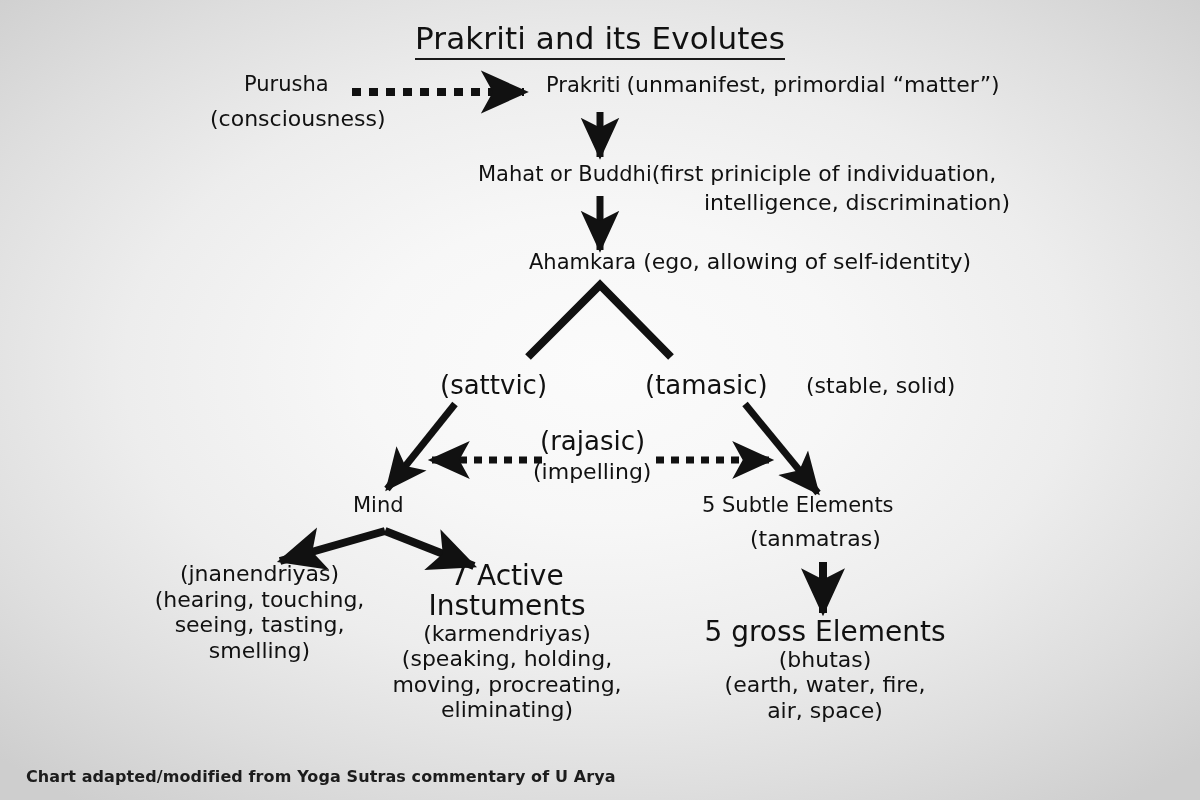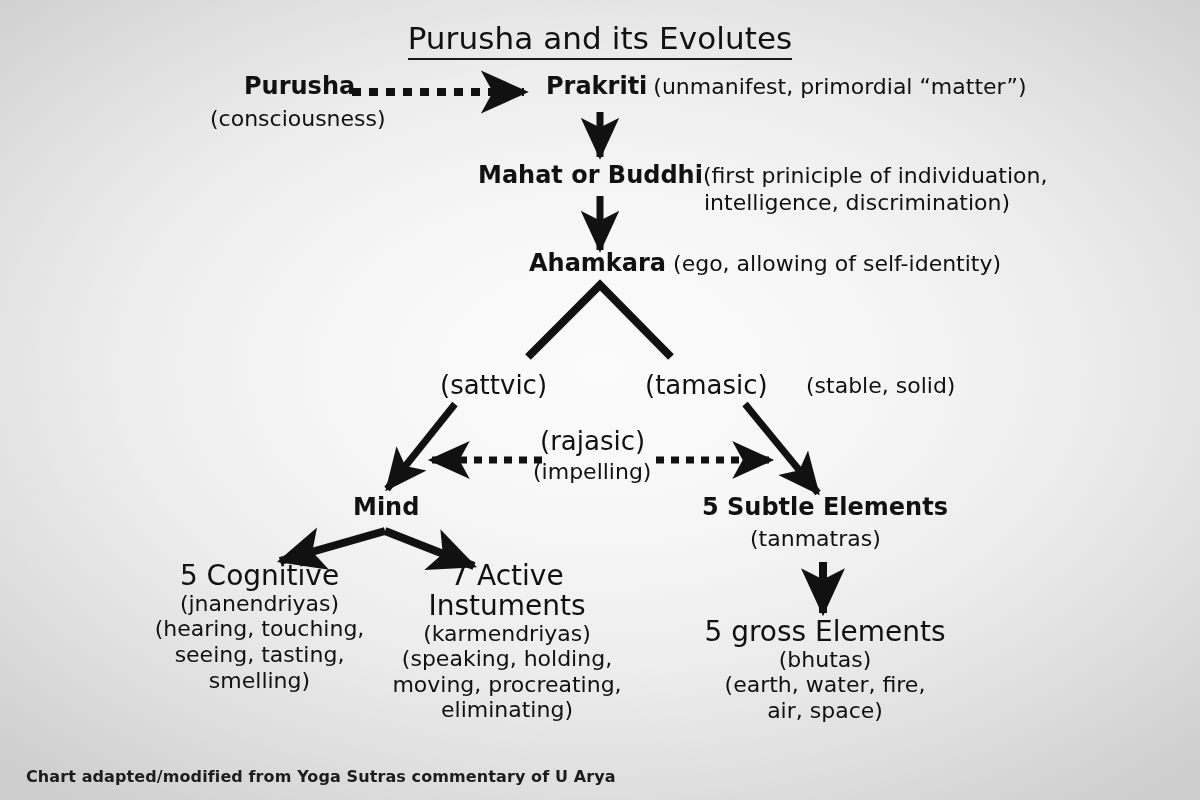--- a/index.html
+++ b/index.html
@@ -31,22 +31,22 @@
     top: 0;
     width: 1200px;
     height: 800px;
   }
   .node {
     position: absolute;
     white-space: nowrap;
     line-height: 1.04;
   }
   .big {
-    font-size: 24px;
-    font-weight: 700;
+    font-size: 21px;
+    font-weight: 400;
   }
   .small {
     font-size: 22px;
     font-weight: 400;
   }
   .mid {
     font-size: 26px;
     font-weight: 400;
   }
   .ctr { text-align: center; }
@@ -145,21 +145,21 @@
 
     <line x1="656" y1="460" x2="770" y2="460" stroke="#111111" stroke-width="7" stroke-linecap="butt" stroke-dasharray="8,7" marker-end="url(#ahd)"></line>
 
     <line x1="385" y1="531" x2="280" y2="561" stroke="#111111" stroke-width="8" marker-end="url(#ah)"></line>
     <line x1="385" y1="531" x2="474" y2="566" stroke="#111111" stroke-width="8" marker-end="url(#ah)"></line>
 
     <line x1="823" y1="562" x2="823" y2="613" stroke="#111111" stroke-width="8" marker-end="url(#ah)"></line>
   </svg>
 
   <div id="title">
-    <span>Purusha and its Evolutes</span>
+    <span>Prakriti and its Evolutes</span>
   </div>
 
   <div id="purusha" class="node">
     <span class="big">Purusha</span>
   </div>
   <div id="purusha-sub" class="node">
     <span class="small">(consciousness)</span>
   </div>
 
   <div id="prakriti" class="node inline-pair">
@@ -199,21 +199,20 @@
   </div>
 
   <div id="subtle" class="node">
     <span class="big">5 Subtle Elements</span>
   </div>
   <div id="subtle-sub" class="node">
     <span class="small">(tanmatras)</span>
   </div>
 
   <div id="cognitive" class="node ctr">
-    <div class="stack-head">5 Cognitive</div>
     <div class="stack-sub">(jnanendriyas)</div>
     <div class="stack-sub">(hearing, touching,</div>
     <div class="stack-sub">seeing, tasting,</div>
     <div class="stack-sub">smelling)</div>
   </div>
 
   <div id="active" class="node ctr">
     <div class="stack-head">7 Active</div>
     <div class="stack-head">Instuments</div>
     <div class="stack-sub">(karmendriyas)</div>

